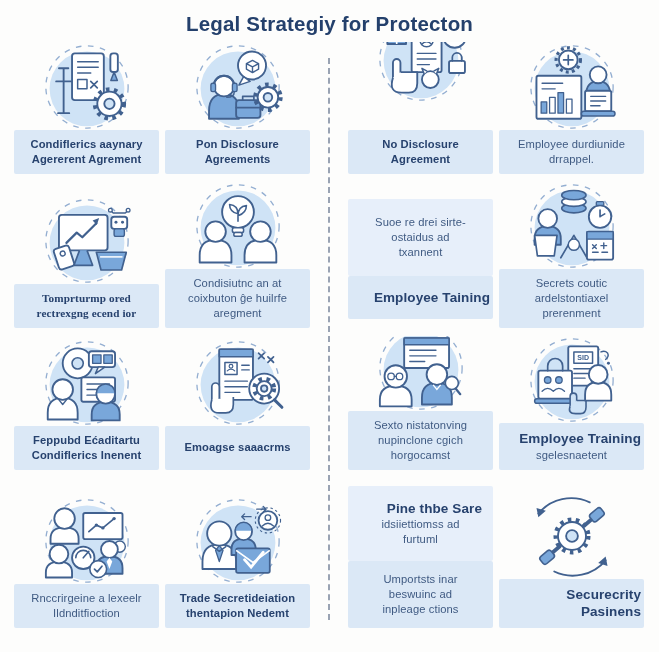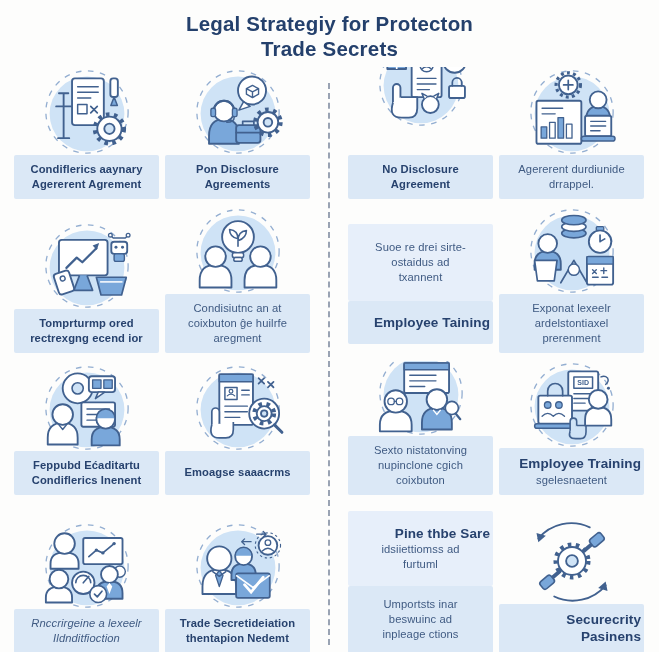--- a/index.html
+++ b/index.html
@@ -29,35 +29,34 @@
   .icon-wrap svg{display:block;width:114px;height:86px;}
   .label-box{
     background:#dbe8f6;border-radius:2px;
     padding:7px 3px;min-height:44px;box-sizing:border-box;
     display:flex;flex-direction:column;justify-content:center;
     text-align:center;
   }
   .label-box.alt{background:#e7effa;}
   .textonly{justify-content:center;padding-top:8px;}
   .textonly .label-box{min-height:0;padding:13px 3px;}
-  .textonly .label-box.alt{padding:16px 3px;}
+  .textonly .label-box.alt{padding:16px 11px;}
   .line{
     font-size:11.2px;line-height:1.35;font-weight:500;
     color:#3f5a82;letter-spacing:.1px;
   }
   .line.bold{font-weight:700;color:#27426e;}
   .line.large{font-size:13.5px;line-height:1.3;text-align:right;}
 </style>
 </head>
 <body>
 
 <div class="page">
   <div class="title">
     <div>Legal Strategiy for Protecton</div>
-    <div>Trade Secrets</div>
   </div>
   <div class="grid" id="grid">
     <div class="divider"></div>
   <div class="cell" style="grid-area: 1 / 1;">
         <div class="icon-wrap">
           <svg viewBox="0 0 120 92" aria-hidden="true">
             <circle cx="60" cy="48" r="40" fill="#cfe3f6"></circle>
             <circle cx="60" cy="46" r="44" fill="none" stroke="#93aed1" stroke-width="1.4" stroke-dasharray="6 7"></circle>
             <path d="M30 26 h10 M35 26 v48 M27 40 h16 M29 74 h12" stroke="#41618f" stroke-width="2" fill="none" stroke-linecap="round" stroke-linejoin="round"></path>
             <rect x="44" y="10" width="34" height="50" rx="3" fill="#ffffff" stroke="#41618f" stroke-width="2" stroke-linejoin="round"></rect>
@@ -144,25 +143,25 @@
             <rect x="45" y="52" width="6" height="22" fill="#79a7da" stroke="#41618f" stroke-width="1.4" stroke-linejoin="round"></rect>
             <rect x="54" y="59" width="6" height="15" fill="#ffffff" stroke="#41618f" stroke-width="1.4" stroke-linejoin="round"></rect>
             <path d="M75 62 v-7.0 q0 -15.0 13 -15.0 q13 0 13 15.0 v7.0 z" fill="#79a7da" stroke="#41618f" stroke-width="2" stroke-linejoin="round"></path>
             <circle cx="88" cy="33" r="9" fill="#ffffff" stroke="#41618f" stroke-width="2" stroke-linejoin="round"></circle>
             <rect x="74" y="50" width="28" height="22" rx="2" fill="#ffffff" stroke="#41618f" stroke-width="2" stroke-linejoin="round"></rect>
             <path d="M80 56 h16 M80 61 h16 M80 66 h10" stroke="#41618f" stroke-width="1.5" fill="none" stroke-linecap="round" stroke-linejoin="round"></path>
             <rect x="70" y="72" width="36" height="5" rx="2.5" fill="#79a7da" stroke="#41618f" stroke-width="1.6" stroke-linejoin="round"></rect>
           </svg>
         </div>
         <div class="label-box">
-          <div class="line">Agererent durdiunide</div>
+          <div class="line">Employee durdiunide</div>
           <div class="line">drrappel.</div>
         </div>
       </div>
-      <div class="cell" style="grid-area: 2 / 1;">
+      <div class="cell" style="grid-area: 2 / 1; font-family: Liberation Serif, serif;">
         <div class="icon-wrap">
           <svg viewBox="0 0 120 92" aria-hidden="true">
             <circle cx="60" cy="48" r="40" fill="#cfe3f6"></circle>
             <circle cx="60" cy="46" r="44" fill="none" stroke="#93aed1" stroke-width="1.4" stroke-dasharray="6 7"></circle>
             <rect x="30" y="18" width="52" height="38" rx="3" fill="#ffffff" stroke="#41618f" stroke-width="2" stroke-linejoin="round"></rect>
             <path d="M38 48 l11 -11 6 5 15 -15" stroke="#41618f" stroke-width="2.4" fill="none" stroke-linecap="round" stroke-linejoin="round"></path>
             <path d="M66 24 l7 -2.5 -2.5 7.5 z" fill="#41618f"></path>
             <path d="M52 56 l-6 16 h20 l-6 -16" fill="#79a7da" stroke="#41618f" stroke-width="1.8" stroke-linejoin="round"></path>
             <g transform="rotate(-18 36 64)">
               <rect x="27" y="52" width="17" height="23" rx="3" fill="#ffffff" stroke="#41618f" stroke-width="2" stroke-linejoin="round"></rect>
@@ -230,21 +229,21 @@
             <circle cx="34" cy="38" r="10" fill="#ffffff" stroke="#41618f" stroke-width="2" stroke-linejoin="round"></circle>
             <path d="M20 56 h24 l-3 22 h-18 z" fill="#ffffff" stroke="#41618f" stroke-width="1.8" stroke-linejoin="round"></path>
             <path d="M48 80 l14 -24 14 24" stroke="#41618f" stroke-width="1.8" fill="none" stroke-linecap="round" stroke-linejoin="round"></path>
             <circle cx="62" cy="66" r="6" fill="#ffffff" stroke="#41618f" stroke-width="1.6" stroke-linejoin="round"></circle>
             <rect x="76" y="52" width="28" height="30" rx="2" fill="#ffffff" stroke="#41618f" stroke-width="2" stroke-linejoin="round"></rect>
             <rect x="76" y="52" width="28" height="8" fill="#79a7da" stroke="#41618f" stroke-width="1.5" stroke-linejoin="round"></rect>
             <path d="M82 66 l4 4 m0 -4 l-4 4 M94 64 v6 m-3 -3 h6 M82 74 h6 M92 74 h6" stroke="#41618f" stroke-width="1.5" fill="none" stroke-linecap="round" stroke-linejoin="round"></path>
           </svg>
         </div>
         <div class="label-box">
-          <div class="line">Exponat lexeelr</div>
+          <div class="line">Secrets coutic</div>
           <div class="line">ardelstontiaxel</div>
           <div class="line">prerenment</div>
         </div>
       </div>
       <div class="cell" style="grid-area: 3 / 1;">
         <div class="icon-wrap">
           <svg viewBox="0 0 120 92" aria-hidden="true">
             <circle cx="60" cy="48" r="40" fill="#cfe3f6"></circle>
             <circle cx="60" cy="46" r="44" fill="none" stroke="#93aed1" stroke-width="1.4" stroke-dasharray="6 7"></circle>
             <circle cx="50" cy="25" r="16" fill="#ffffff" stroke="#41618f" stroke-width="2" stroke-linejoin="round"></circle>
@@ -309,21 +308,21 @@
             <path d="M61 85 v-7.3 q0 -15.8 16 -15.8 q16 0 16 15.8 v7.3 z" fill="#79a7da" stroke="#41618f" stroke-width="2" stroke-linejoin="round"></path>
             <circle cx="77" cy="53" r="11" fill="#ffffff" stroke="#41618f" stroke-width="2" stroke-linejoin="round"></circle>
             <path d="M73 64 l4 5 4 -5" stroke="#ffffff" stroke-width="1.5" fill="none"></path>
             <circle cx="93" cy="62" r="7" fill="#ffffff" stroke="#41618f" stroke-width="1.7" stroke-linejoin="round"></circle>
             <path d="M97 68 l5 6" stroke="#41618f" stroke-width="2.4" fill="none" stroke-linecap="round" stroke-linejoin="round"></path>
           </svg>
         </div>
         <div class="label-box">
           <div class="line">Sexto nistatonving</div>
           <div class="line">nupinclone cgich</div>
-          <div class="line">coixbuton</div>
+          <div class="line">horgocamst</div>
         </div>
       </div>
       <div class="cell" style="grid-area: 3 / 5;">
         <div class="icon-wrap">
           <svg viewBox="0 0 120 92" aria-hidden="true">
             <circle cx="60" cy="48" r="40" fill="#cfe3f6"></circle>
             <circle cx="60" cy="46" r="44" fill="none" stroke="#93aed1" stroke-width="1.4" stroke-dasharray="6 7"></circle>
             <rect x="56" y="10" width="32" height="42" rx="2" fill="#ffffff" stroke="#41618f" stroke-width="2" stroke-linejoin="round"></rect>
             <rect x="62" y="16" width="20" height="12" fill="#ffffff" stroke="#41618f" stroke-width="1.6" stroke-linejoin="round"></rect>
             <text x="72" y="25" text-anchor="middle" font-family="Liberation Sans, sans-serif" font-size="7.5" font-weight="bold" fill="#41618f">SID</text>
@@ -340,21 +339,21 @@
             <circle cx="88" cy="40" r="10" fill="#ffffff" stroke="#41618f" stroke-width="2" stroke-linejoin="round"></circle>
             <path d="M96 24 q4 -3 2 -7 q-3 -3 -7 -1" stroke="#41618f" stroke-width="1.5" fill="none" stroke-linecap="round" stroke-linejoin="round"></path>
             <circle cx="99" cy="28" r="1.6" fill="#41618f"></circle>
           </svg>
         </div>
         <div class="label-box">
           <div class="line bold large">Employee Training</div>
           <div class="line">sgelesnaetent</div>
         </div>
       </div>
-      <div class="cell" style="grid-area: 4 / 1; font-style: italic;">
+      <div class="cell" style="grid-area: 4 / 1;">
         <div class="icon-wrap">
           <svg viewBox="0 0 120 92" aria-hidden="true">
             <circle cx="60" cy="48" r="40" fill="#cfe3f6"></circle>
             <circle cx="60" cy="46" r="44" fill="none" stroke="#93aed1" stroke-width="1.4" stroke-dasharray="6 7"></circle>
             <path d="M21 49 v-5.6 q0 -12.0 15 -12.0 q15 0 15 12.0 v5.6 z" fill="#ffffff" stroke="#41618f" stroke-width="2" stroke-linejoin="round"></path>
             <circle cx="36" cy="22" r="11" fill="#ffffff" stroke="#41618f" stroke-width="2" stroke-linejoin="round"></circle>
             <rect x="56" y="16" width="42" height="28" rx="2" fill="#ffffff" stroke="#41618f" stroke-width="2" stroke-linejoin="round"></rect>
             <path d="M62 36 l8 -7 7 3 12 -10" stroke="#41618f" stroke-width="1.8" fill="none" stroke-linecap="round" stroke-linejoin="round"></path>
             <circle cx="70" cy="29" r="1.8" fill="#41618f"></circle>
             <circle cx="77" cy="32" r="1.8" fill="#41618f"></circle>

